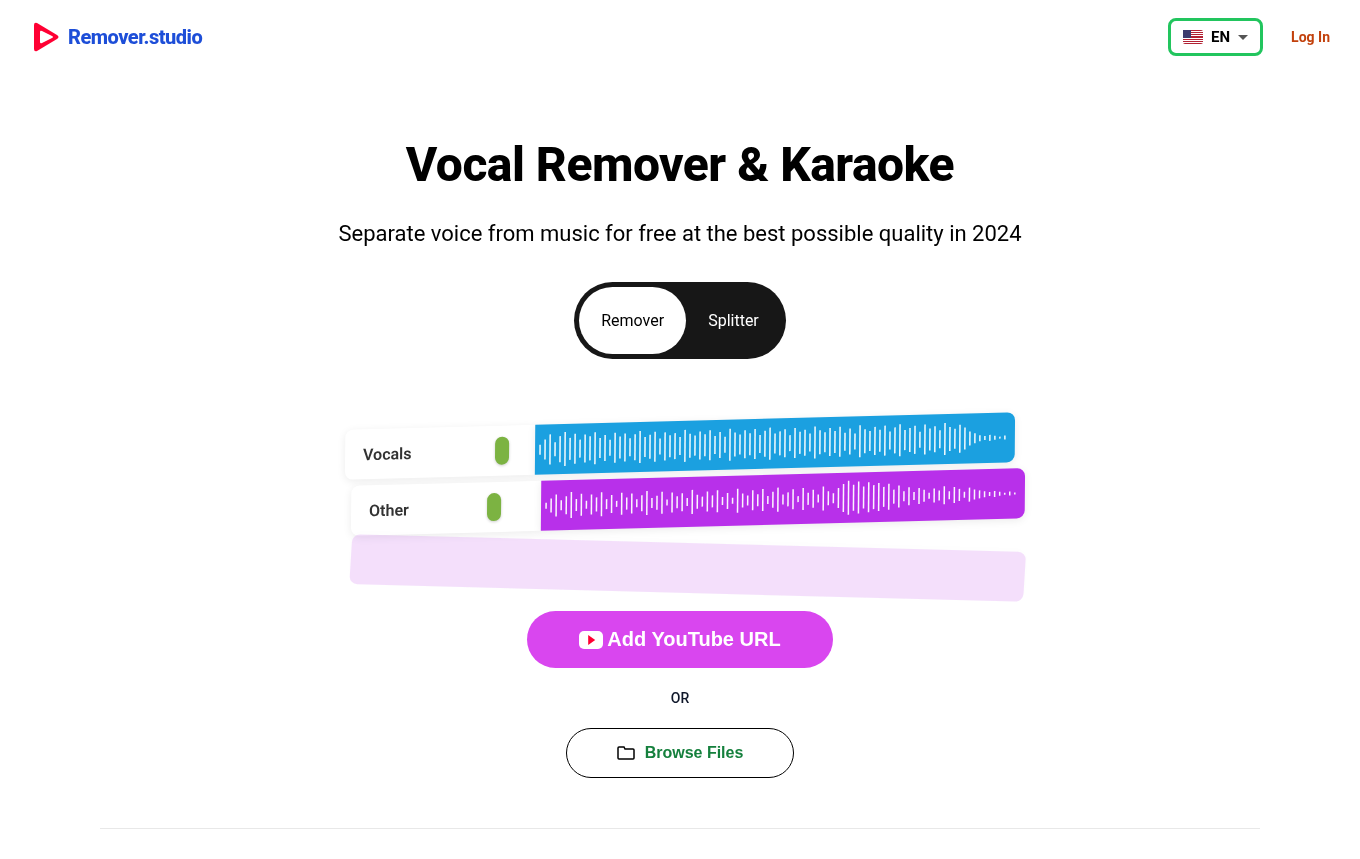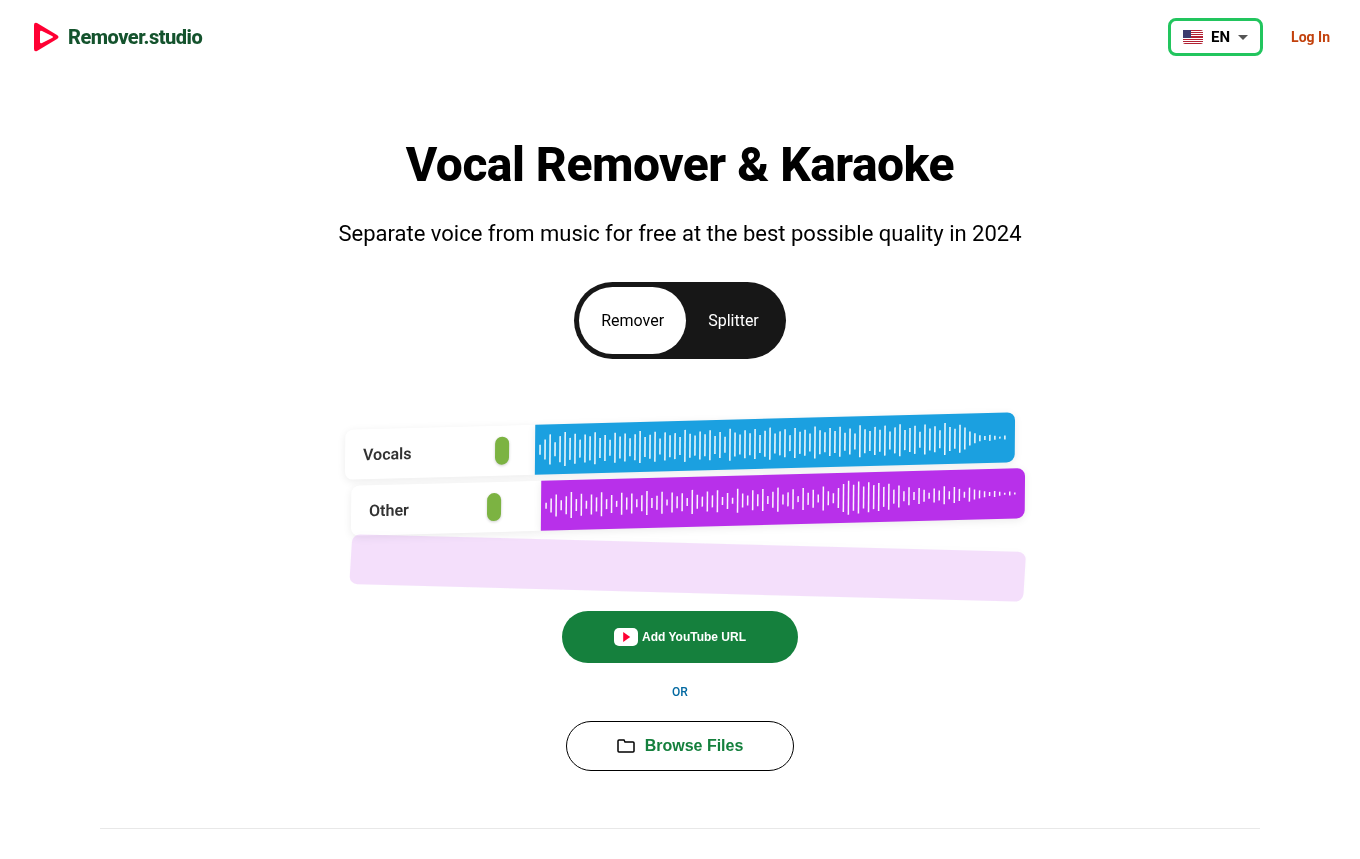--- a/index.html
+++ b/index.html
@@ -31,21 +31,21 @@
     }
     
     .logo-icon {
       width: 30px;
       height: 30px;
     }
     
     .logo-text {
       font-size: 20px;
       font-weight: 800;
-      color: #14532d;
+      color: #1d4ed8;
       letter-spacing: -0.5px;
     }
     
     .header-right {
       display: flex;
       align-items: center;
       gap: 28px;
     }
     
     .lang-selector {
@@ -259,26 +259,26 @@
       background: #b830ea;
       border-radius: 8px;
     }
     
     
     .youtube-btn {
       display: flex;
       align-items: center;
       justify-content: center;
       gap: 4px;
-      background: #15803d;
+      background: #d946ef;
       color: #fff;
       border: none;
       border-radius: 999px;
       padding: 17px 52px;
-      font-size: 12px;
+      font-size: 20px;
       font-weight: 700;
       cursor: pointer;
       margin-bottom: 22px;
     }
     
     .youtube-icon {
       width: 24px;
       height: 18px;
       background: #fff;
       border-radius: 5px;
@@ -292,22 +292,22 @@
       left: 50%;
       transform: translate(-40%, -50%);
       width: 0;
       height: 0;
       border-left: 7px solid #ff0033;
       border-top: 5px solid transparent;
       border-bottom: 5px solid transparent;
     }
     
     .or-text {
-      font-size: 12px;
-      color: #0369a1;
+      font-size: 14px;
+      color: #0f172a;
       margin-bottom: 22px;
       font-weight: 500;
     }
     
     .browse-btn {
       display: flex;
       align-items: center;
       justify-content: center;
       gap: 10px;
       background: #fff;

